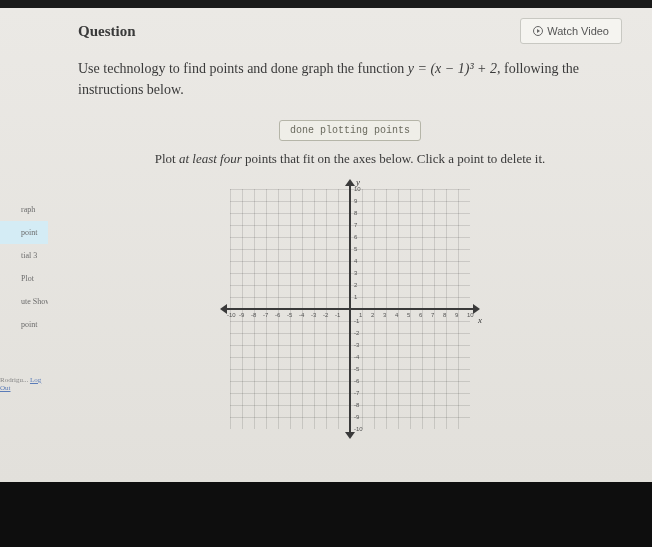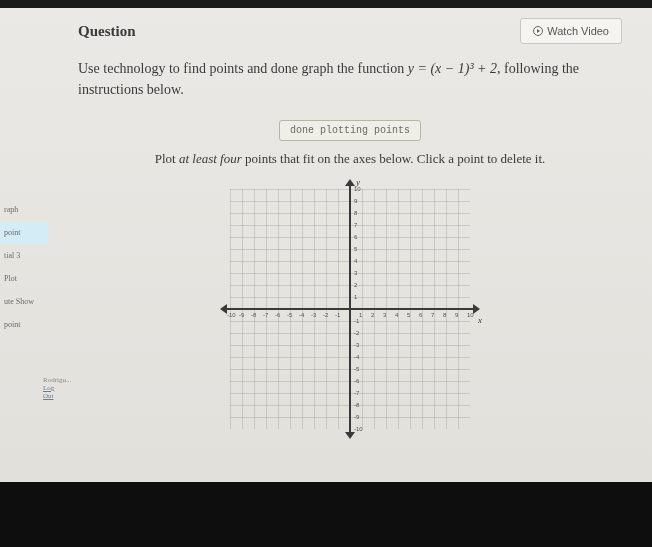--- a/index.html
+++ b/index.html
@@ -20,27 +20,27 @@
   background: linear-gradient(180deg, #ebe9e5 0%, #e2e0db 100%);
   display: flex;
 }
 .sidebar {
   width: 48px;
   padding-top: 190px;
   font-size: 8px;
   color: #6b6b6b;
 }
 .sidebar-item {
-  padding: 7px 4px;
+  padding: 7px 21px;
   white-space: nowrap;
   overflow: hidden;
   cursor: pointer;
 }
 .sidebar-item.active { background: #d4ecf5; }
-.logout { margin-top: 40px; font-size: 7px; color: #888; padding-left: 43px; }
+.logout { margin-top: 40px; font-size: 7px; color: #888; }
 .logout a { color: #5b7cb8; text-decoration: underline; }
 .main {
   flex: 1;
   padding: 10px 30px 0 30px;
 }
 .header-row {
   display: flex;
   justify-content: space-between;
   align-items: center;
   margin-bottom: 14px;

